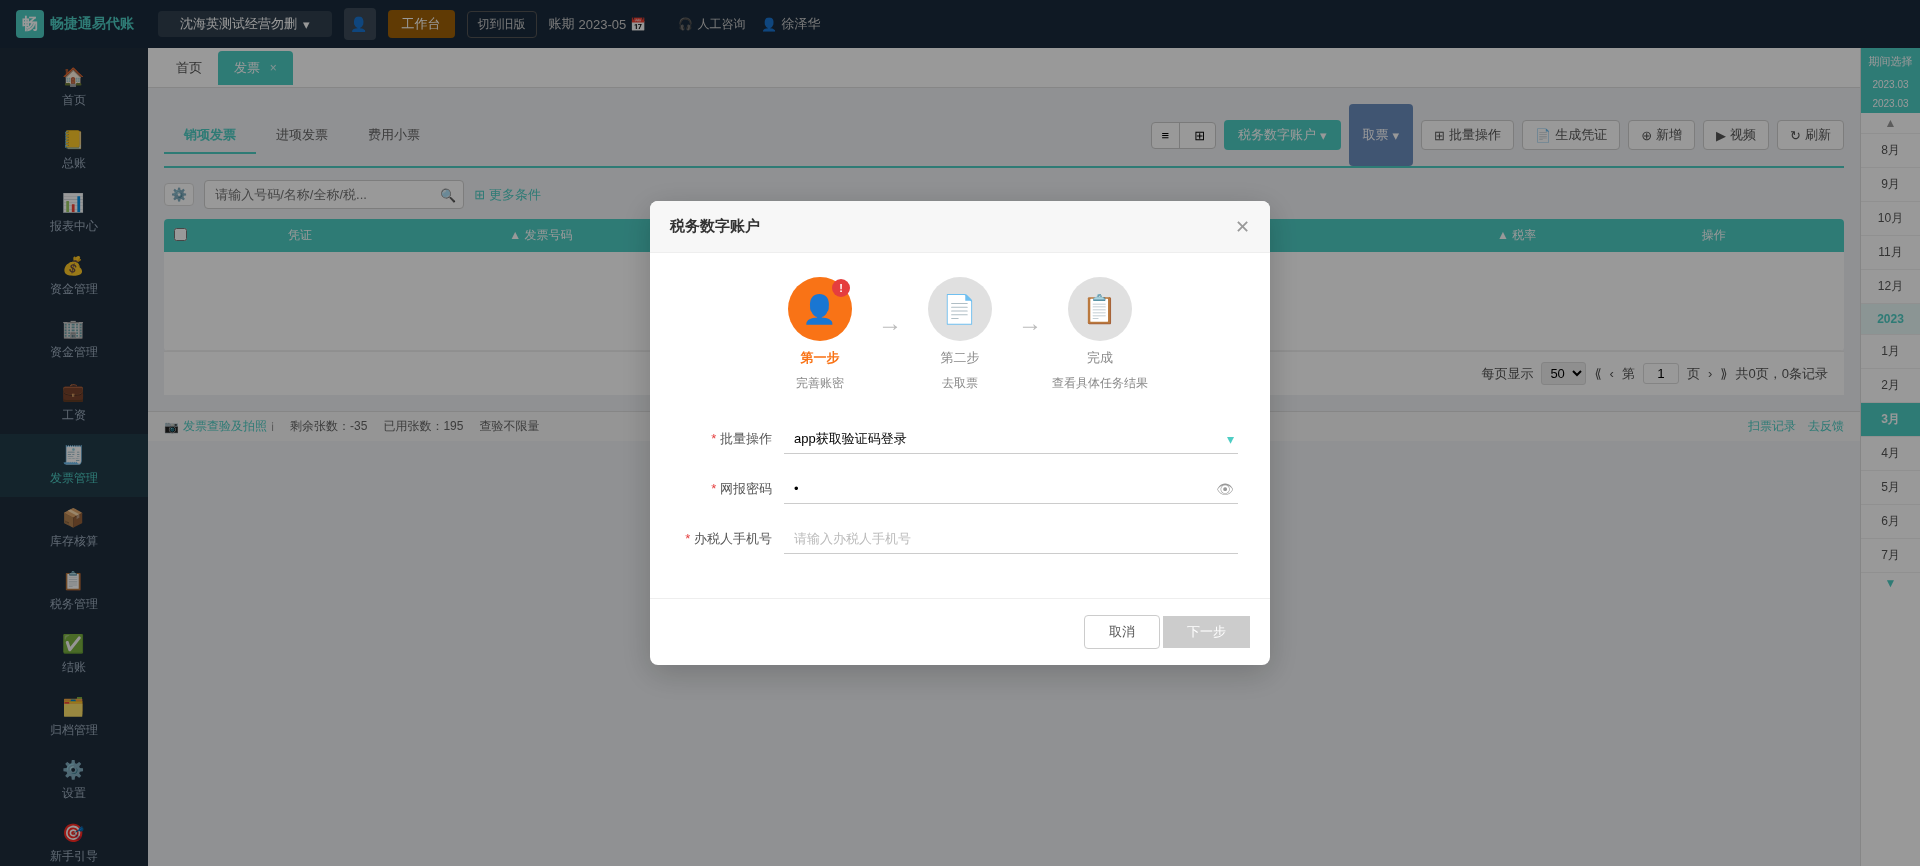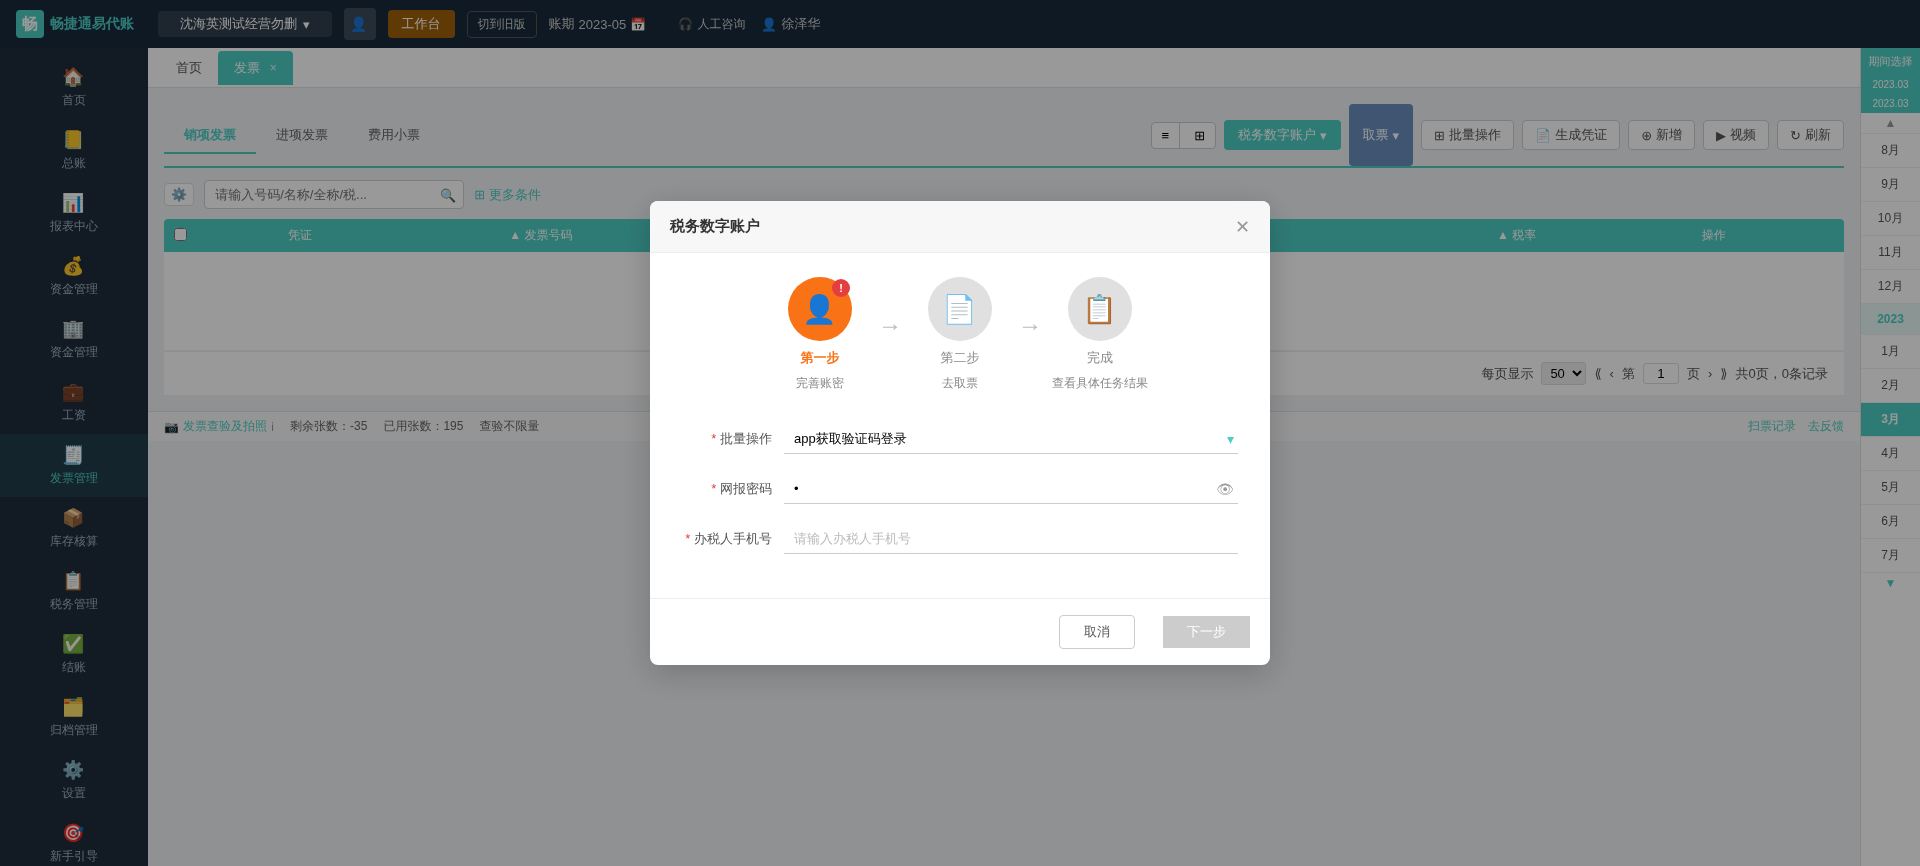--- a/index.html
+++ b/index.html
@@ -419,21 +419,21 @@
       color: #999; font-size: 14px; cursor: pointer;
     }
 
     
     .modal-footer {
       display: flex;
       align-items: center;
       justify-content: flex-end;
       padding: 16px 20px;
       border-top: 1px solid #eee;
-      gap: 28px;
+      gap: 3px;
     }
     .btn-cancel {
       background: #fff;
       color: #555;
       border: 1px solid #ccc;
       border-radius: 4px;
       padding: 7px 24px;
       cursor: pointer;
       font-size: 13px;
     }

